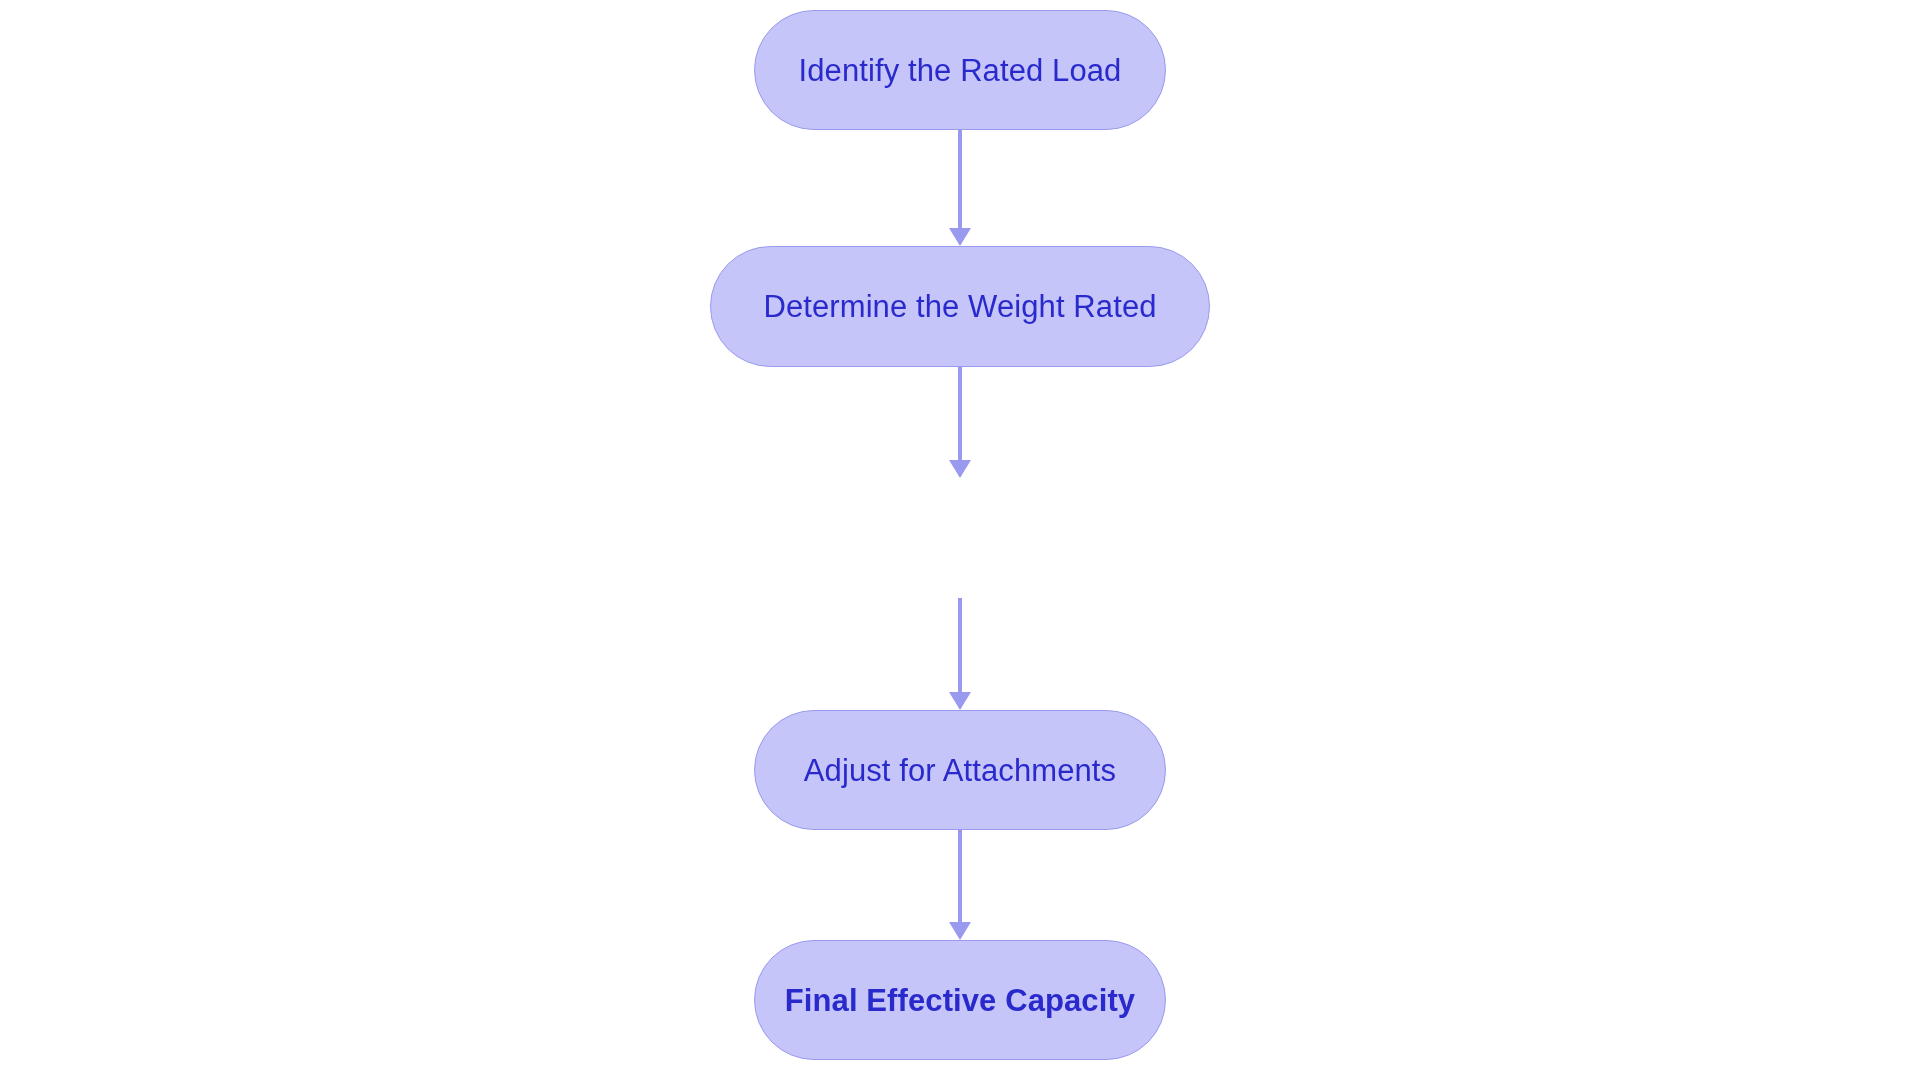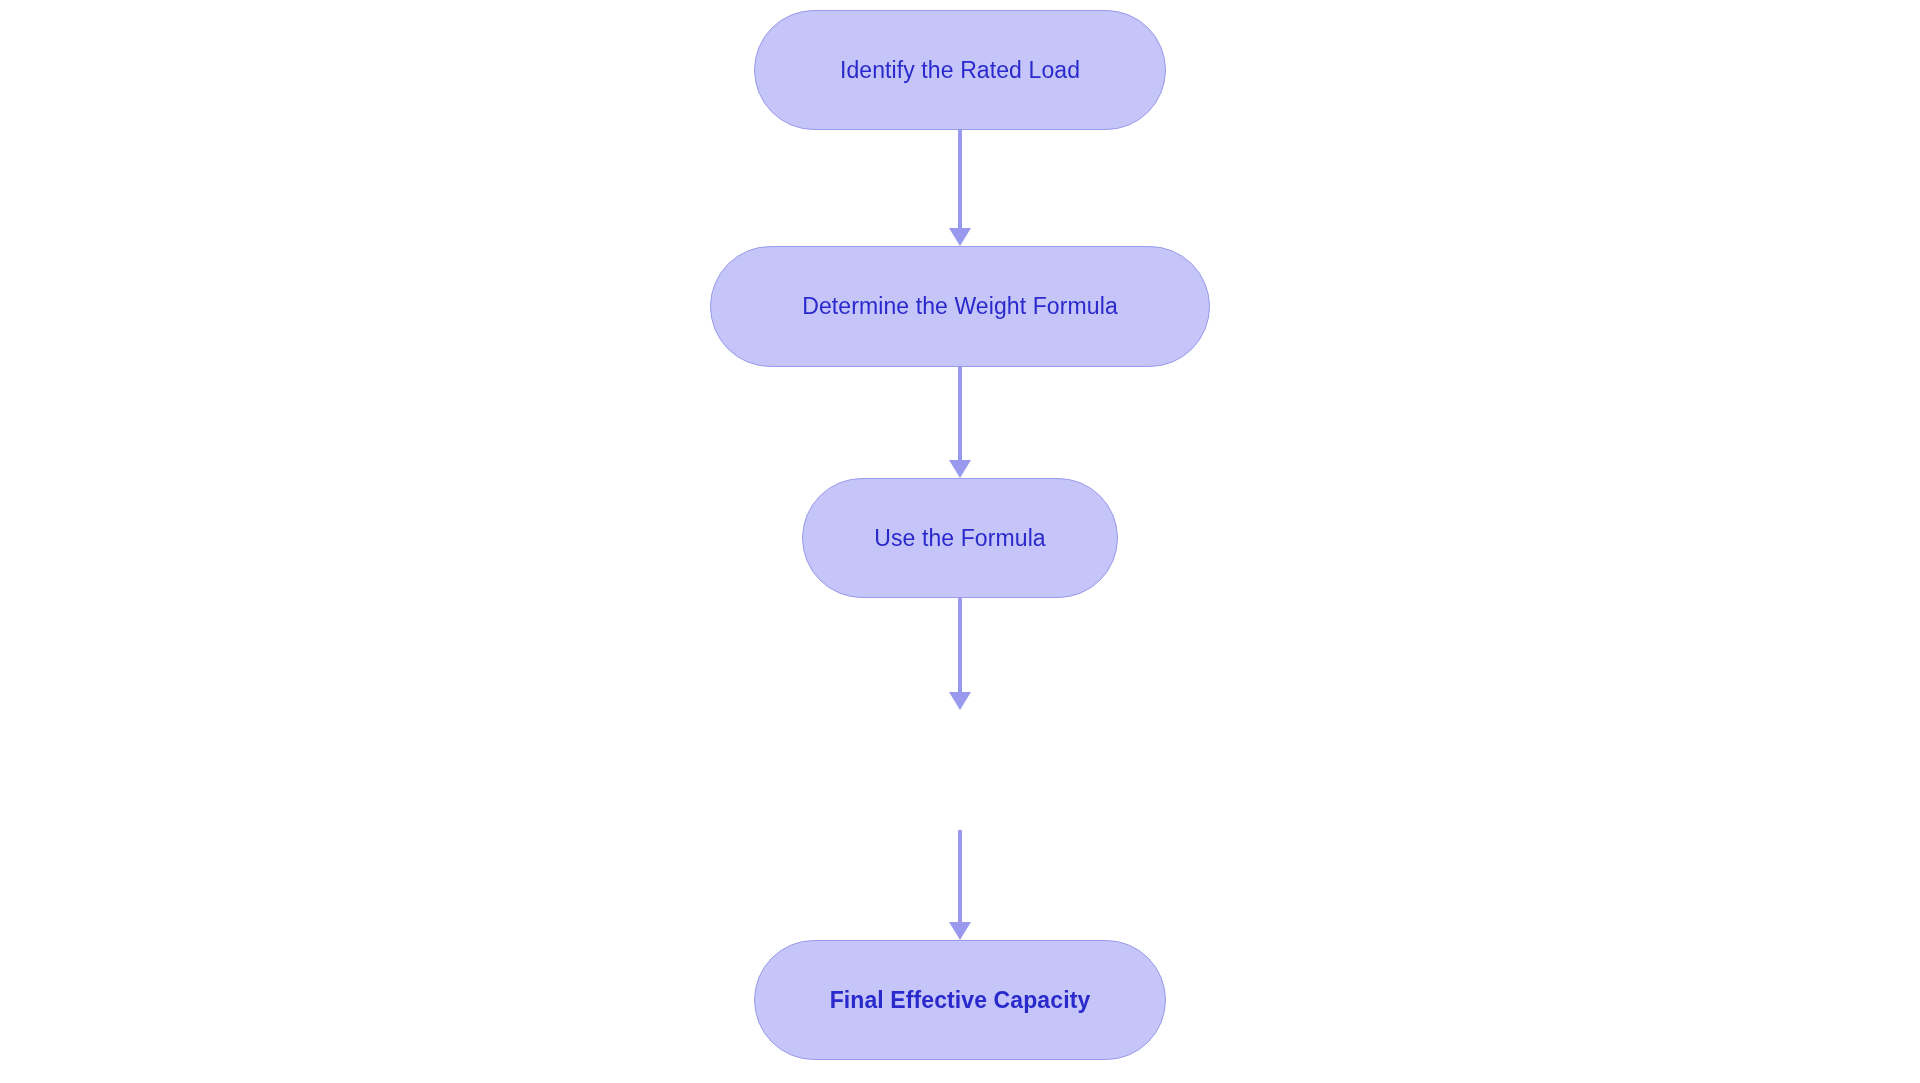--- a/index.html
+++ b/index.html
@@ -48,21 +48,21 @@
     justify-content: center;
     background: #c5c5fa;
     border: 1.6px solid #9a9aee;
     border-radius: 999px;
     transform: translateX(-50%);
   }
 
   .flow-node-label {
     color: #2929cc;
     font-family: "Liberation Sans", "DejaVu Sans", sans-serif;
-    font-size: 23px;
+    font-size: 31px;
     font-weight: 400;
     line-height: 1;
     letter-spacing: 0.1px;
     white-space: nowrap;
     user-select: none;
   }
 </style>
 </head>
 <body>
 
@@ -79,23 +79,23 @@
         <line x1="960" y1="830" x2="960" y2="924" stroke="#9999f0" stroke-width="4"></line>
         <polygon points="949,922 971,922 960,940" fill="#9999f0"></polygon>
       </g>
   </svg>
 
   <div id="node-layer">
       <div class="flow-node" style="left: 960px; top: 10px; width: 412px; height: 120px; background: rgb(197, 197, 250); border-color: rgb(154, 154, 238);">
         <span class="flow-node-label" style="color: rgb(41, 41, 204);">Identify the Rated Load</span>
       </div>
       <div class="flow-node" style="left: 960px; top: 246px; width: 500px; height: 121px; background: rgb(197, 197, 250); border-color: rgb(154, 154, 238);">
-        <span class="flow-node-label" style="color: rgb(41, 41, 204);">Determine the Weight Formula</span>
+        <span class="flow-node-label" style="color: rgb(41, 41, 204);">Determine the Weight Rated</span>
       </div>
-      <div class="flow-node" style="left: 960px; top: 478px; width: 316px; height: 120px; background: rgb(197, 197, 250); border-color: rgb(154, 154, 238);">
-        <span class="flow-node-label" style="color: rgb(41, 41, 204);">Use the Formula</span>
+      <div class="flow-node" style="left: 960px; top: 710px; width: 412px; height: 120px; background: rgb(197, 197, 250); border-color: rgb(154, 154, 238);">
+        <span class="flow-node-label" style="color: rgb(41, 41, 204);">Adjust for Attachments</span>
       </div>
       <div class="flow-node" style="left: 960px; top: 940px; width: 412px; height: 120px; background: rgb(197, 197, 250); border-color: rgb(154, 154, 238);">
         <span class="flow-node-label" style="color: rgb(41, 41, 204); font-weight: bold;">Final Effective Capacity</span>
       </div>
     </div>
 
 </div>
 
 </body></html>

